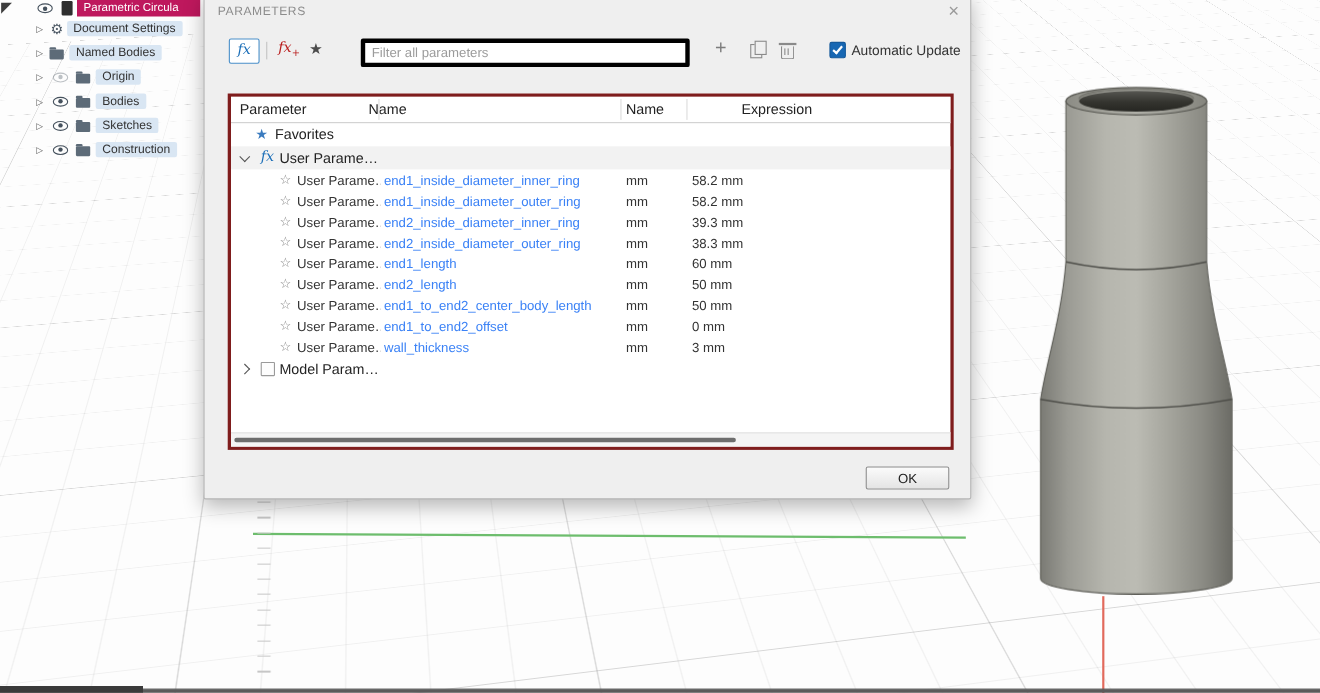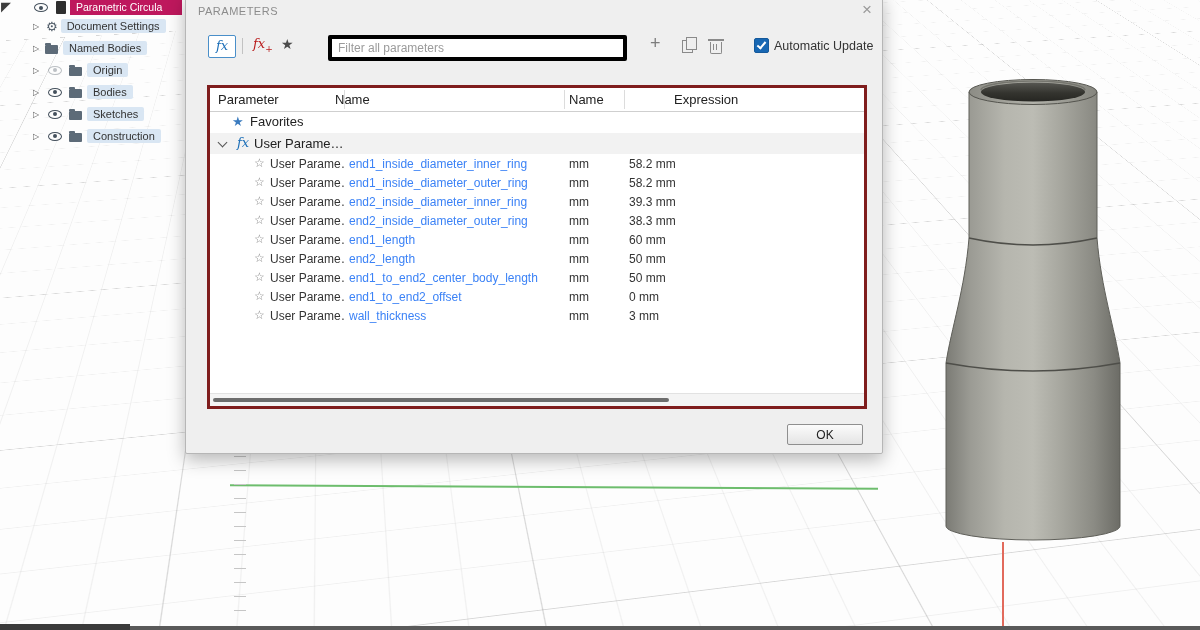--- a/index.html
+++ b/index.html
@@ -278,20 +278,25 @@
           <span class="c-expr">0 mm</span>
         </div>
         <div class="trow">
           <span class="rstar">☆</span>
           <span class="c-param">User Parame…</span>
           <span class="c-name">wall_thickness</span>
           <span class="c-unit">mm</span>
           <span class="c-expr">3 mm</span>
         </div>
 
+        <div class="grow">
+          <span class="chev right"></span>
+          <span class="icon-cube"></span>
+          <span class="g-label">Model Param…</span>
+        </div>
       </div>
       <div class="hscroll">
         <div class="hthumb"></div>
       </div>
     </div>
 
     <button class="ok-btn">OK</button>
   </div>
 
   <div class="bottom-bar"></div>

